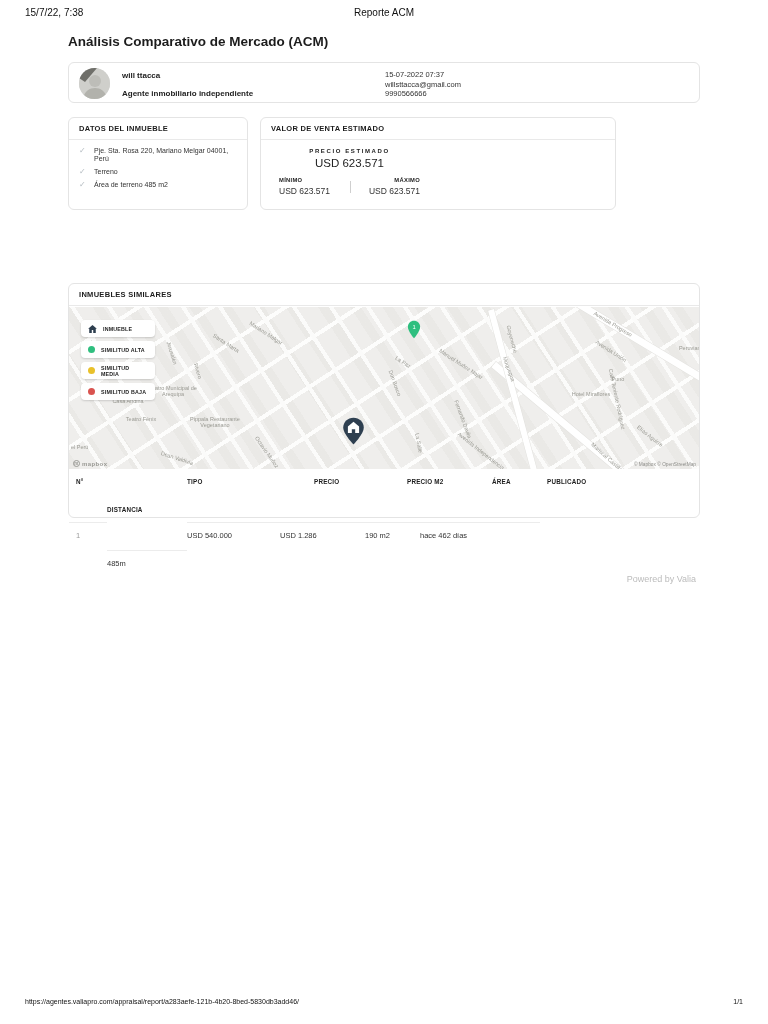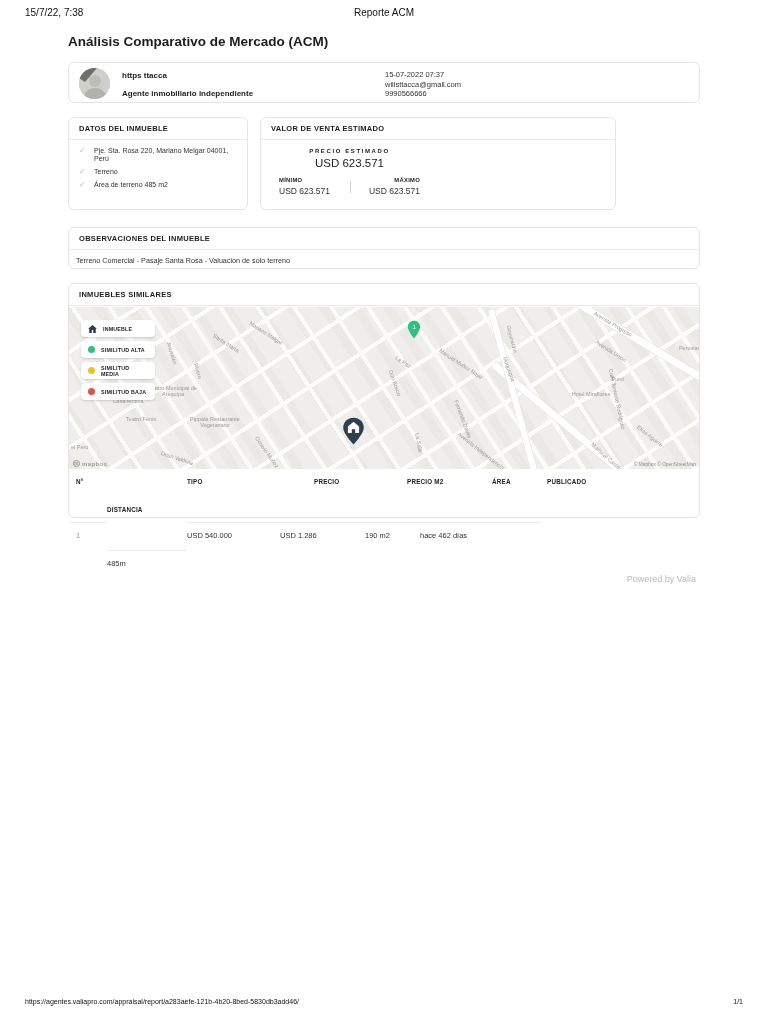--- a/index.html
+++ b/index.html
@@ -102,21 +102,21 @@
 
   <div class="card agent">
     <div class="avatar">
       <svg width="31" height="31" viewBox="0 0 31 31">
         <rect width="31" height="31" fill="#cfcfcb"></rect>
         <polygon points="0,0 18,0 6,14 0,10" fill="#6f6f6a"></polygon>
         <circle cx="16" cy="13" r="6" fill="#bdbdb8"></circle>
         <path d="M4 31c1-8 7-11 12-11s11 3 12 11z" fill="#b2b2ac"></path>
       </svg>
     </div>
-    <div class="agent-name">https ttacca</div>
+    <div class="agent-name">will ttacca</div>
     <div class="agent-role">Agente inmobiliario independiente</div>
     <div class="agent-meta">
       <div>15-07-2022 07:37</div>
       <div>willsttacca@gmail.com</div>
       <div>9990566666</div>
     </div>
   </div>
 
   <div class="card datos">
     <div class="card-head">DATOS DEL INMUEBLE</div>
@@ -141,24 +141,20 @@
           <div class="v-bar"></div>
           <div class="v-max">
             <div class="mm-label">MÁXIMO</div>
             <div class="mm-value">USD 623.571</div>
           </div>
         </div>
       </div>
     </div>
   </div>
 
-  <div class="card obs">
-    <div class="card-head">OBSERVACIONES DEL INMUEBLE</div>
-    <div class="obs-text">Terreno Comercial - Pasaje Santa Rosa - Valuacion de solo terreno</div>
-  </div>
 
   <div class="card sim">
     <div class="card-head">INMUEBLES SIMILARES</div>
 
     <div class="map">
 
       <div class="road" style="left:407px; top:22px; width:300px; height:7px; transform:rotate(31deg);"></div>
       <div class="road" style="left:392px; top:144px; width:280px; height:7px; transform:rotate(40deg);"></div>
       <div class="road" style="left:359px; top:82px; width:170px; height:6px; transform:rotate(75deg);"></div>
 

